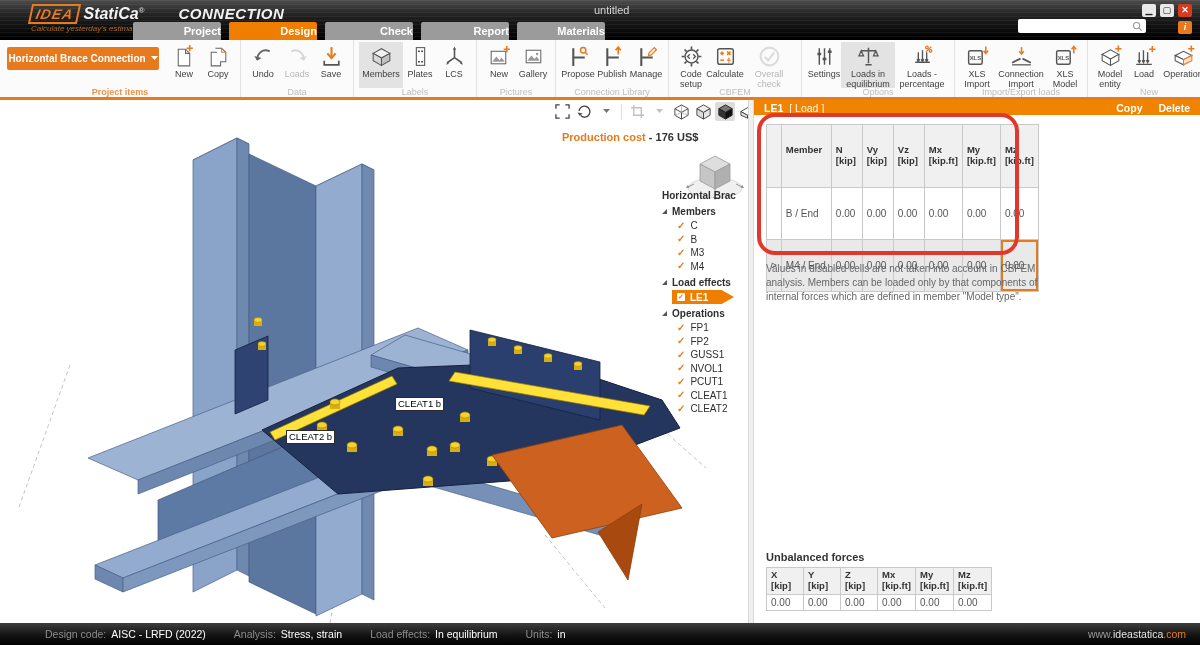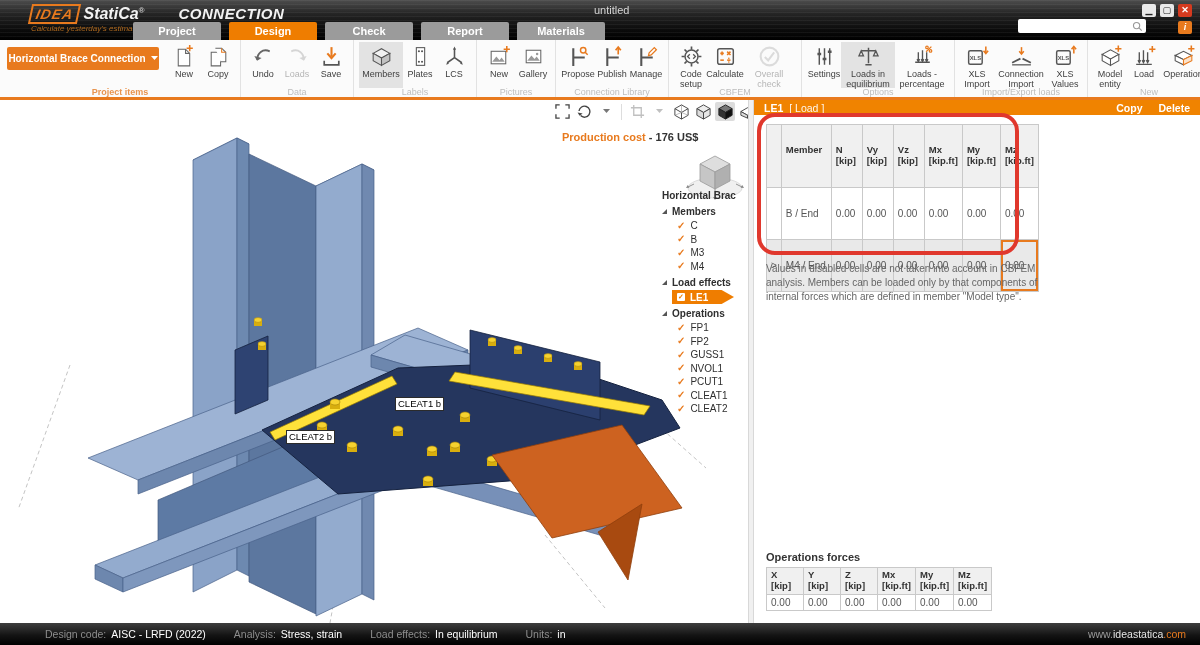--- a/index.html
+++ b/index.html
@@ -22,21 +22,21 @@
   .winbtns{position:absolute;right:8px;top:4px;display:flex;gap:4px;z-index:3}
   .winbtn{width:14px;height:13px;background:#e9e9e9;border-radius:2px;display:flex;
     align-items:center;justify-content:center;font-size:9px;color:#222;line-height:1}
   .winbtn.close{background:#d63a1f;color:#fff;font-weight:bold}
   .infobtn{position:absolute;right:8px;top:21px;width:14px;height:13px;background:#e87a1e;
     border-radius:2px;color:#fff;font-weight:bold;font-size:9px;font-style:italic;text-align:center;line-height:13px;z-index:3}
   .searchbox{position:absolute;right:54px;top:19px;width:128px;height:14px;background:#fff;
     border-radius:2px;display:flex;align-items:center;justify-content:flex-end;padding-right:3px;z-index:3}
   .tabs{position:absolute;left:133px;bottom:0;display:flex;gap:8px;z-index:3}
   .tab{width:88px;height:18px;background:#9b9b9b;color:#fff;font-weight:bold;font-size:11px;
-    text-align:center;line-height:18px;border-radius:2px 2px 0 0}
+    text-align:right;line-height:18px;border-radius:2px 2px 0 0}
   .tab.active{background:#ef7d00}
 
   
   .ribbon{position:absolute;top:40px;left:0;right:0;height:60px;background:#fbfbfb;
     border-bottom:3px solid #e87a1e;display:flex}
   .rgroup{position:relative;border-right:1px solid #e2e2e2;padding:2px 5px 11px;display:flex;align-items:flex-start}
   .rcaption{position:absolute;bottom:0;left:0;right:0;text-align:center;font-size:9px;color:#bdbdbd;white-space:nowrap}
   .rcaption.orange{color:#e8944f;font-weight:bold}
   .rbtn{display:flex;flex-direction:column;align-items:center;width:44px;padding-top:2px;
     font-size:9px;color:#3f3f3f;text-align:center;line-height:1.15;height:46px;cursor:default}
@@ -368,21 +368,21 @@
           </svg>
         <span>Connection Import</span>
       </div>
       <div class="rbtn narrow">
         <svg viewBox="0 0 24 24">
             <rect x="3.5" y="6.5" width="13" height="13" rx="1.5" fill="none" stroke="#555" stroke-width="1.4"></rect>
             <text x="10" y="15.3" font-size="5.6" font-weight="bold" fill="#555" text-anchor="middle">XLS</text>
             <path d="M20 9V3" stroke="#e87a1e" stroke-width="1.5"></path>
             <path d="M17.8 5l2.2-2.6L22.2 5" fill="none" stroke="#e87a1e" stroke-width="1.5"></path>
           </svg>
-        <span>XLS Values</span>
+        <span>XLS Model</span>
       </div>
       <div class="rcaption">Import/Export loads</div>
     </div>
 
     <div class="rgroup" style="border-right:none">
       <div class="rbtn narrow">
         <svg viewBox="0 0 24 24">
             <path d="M4 10l8-4.5 8 4.5-8 4.5z" fill="#fff" stroke="#555"></path>
             <path d="M4 10v6l8 4.5v-6z" fill="#fff" stroke="#555"></path>
             <path d="M20 10v6l-8 4.5v-6z" fill="#fff" stroke="#555"></path>
@@ -728,21 +728,21 @@
         <td>0.00</td>
         <td class="selcell">0.00</td>
       </tr>
     </tbody>
       </table>
 
     <div class="annotation"></div>
 
     <div class="note">Values in disabled cells are not taken into account in CBFEM analysis. Members can be loaded only by that components of internal forces which are defined in member "Model type".</div>
 
-    <div class="unbal-title">Operations forces</div>
+    <div class="unbal-title">Unbalanced forces</div>
     <table class="unbal-table">
       <tbody>
           <tr>
         <th><span>X</span><br><span>[kip]</span></th>
         <th><span>Y</span><br><span>[kip]</span></th>
         <th><span>Z</span><br><span>[kip]</span></th>
         <th><span>Mx</span><br><span>[kip.ft]</span></th>
         <th><span>My</span><br><span>[kip.ft]</span></th>
         <th><span>Mz</span><br><span>[kip.ft]</span></th>
       </tr>

